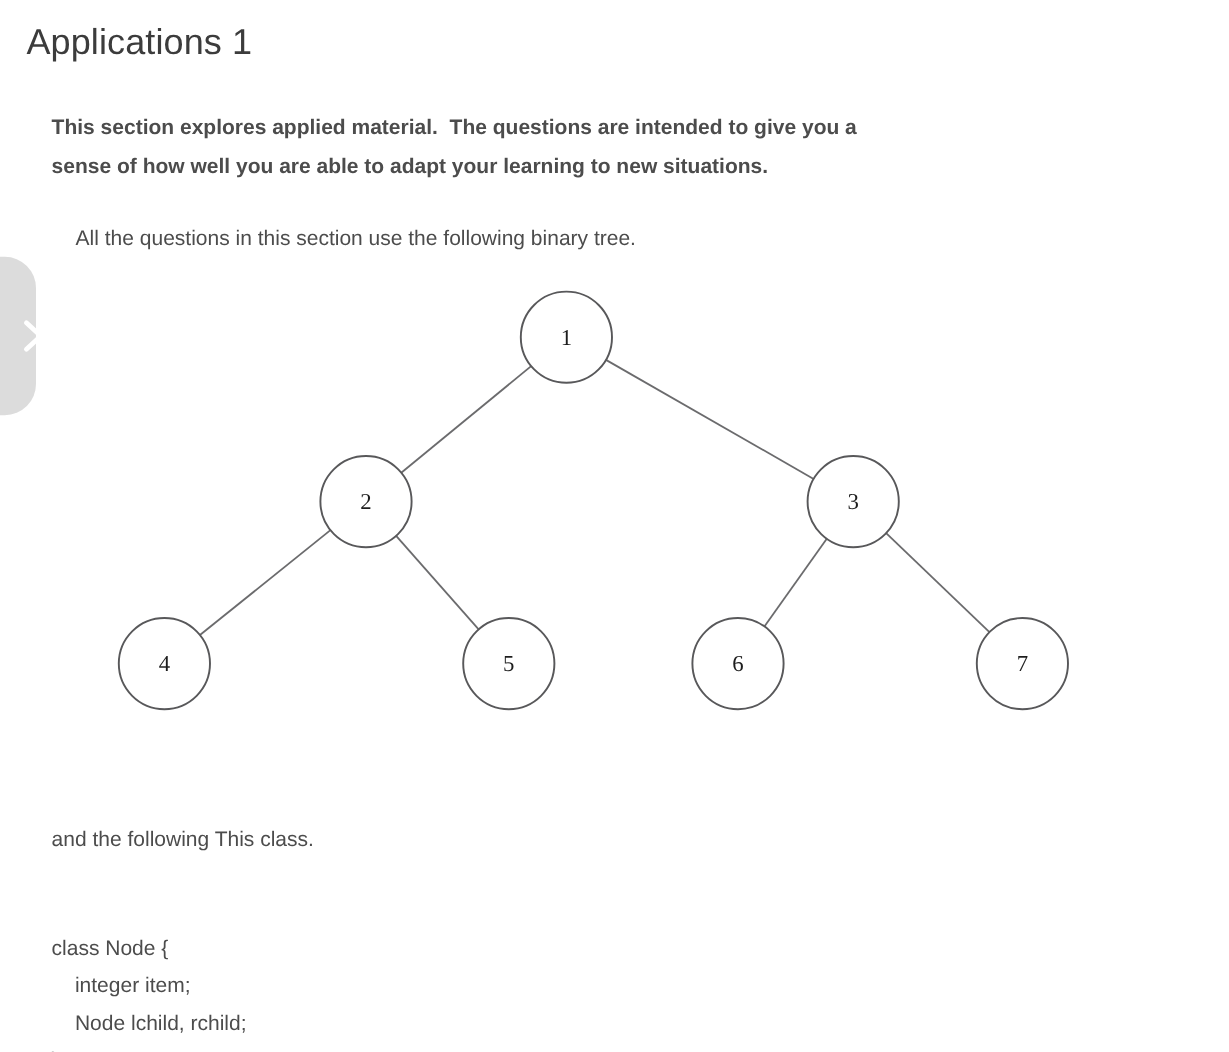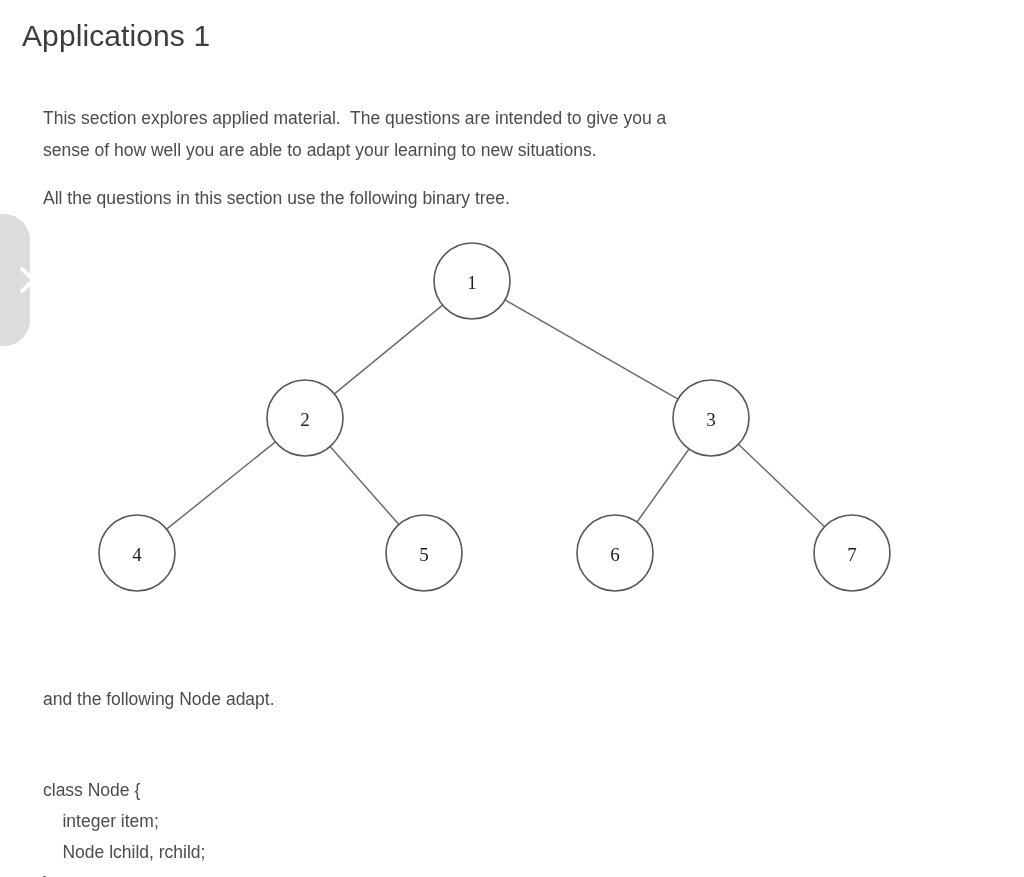--- a/index.html
+++ b/index.html
@@ -58,22 +58,22 @@
   .para {
     position: absolute;
     left: 43px;
     width: 880px;
     font-size: 17.5px;
     line-height: 32px;
     color: #4c4c4c;
     margin: 0;
     white-space: pre-wrap;
   }
-  .para-intro { top: 102px; }
-  .para-tree-note { top: 182px; }
+  .para-intro { top: 90px; font-weight: bold; }
+  .para-tree-note { top: 182px; margin-left: 20px; }
   .para-node-note { top: 683px; }
 
   .code-block {
     position: absolute;
     left: 43px;
     top: 775px;
     font-size: 17.5px;
     line-height: 31px;
     color: #4c4c4c;
     margin: 0;
@@ -156,21 +156,21 @@
             <text x="555" y="329" class="node-label">6</text>
           </g>
           <g>
             <circle cx="792" cy="328" r="38" class="node-circle" fill="#ffffff" stroke="#58585a"></circle>
             <text x="792" y="329" class="node-label">7</text>
           </g>
         </g>
     </svg>
   </div>
 
-  <p class="para para-node-note">and the following Node adapt.</p>
+  <p class="para para-node-note">and the following This class.</p>
 
   <pre class="code-block">class Node {
     integer item;
     Node lchild, rchild;
 }</pre>
 
 </div>
 
 <div class="edge-tab">
   <svg class="chev" viewBox="0 0 44 44">

